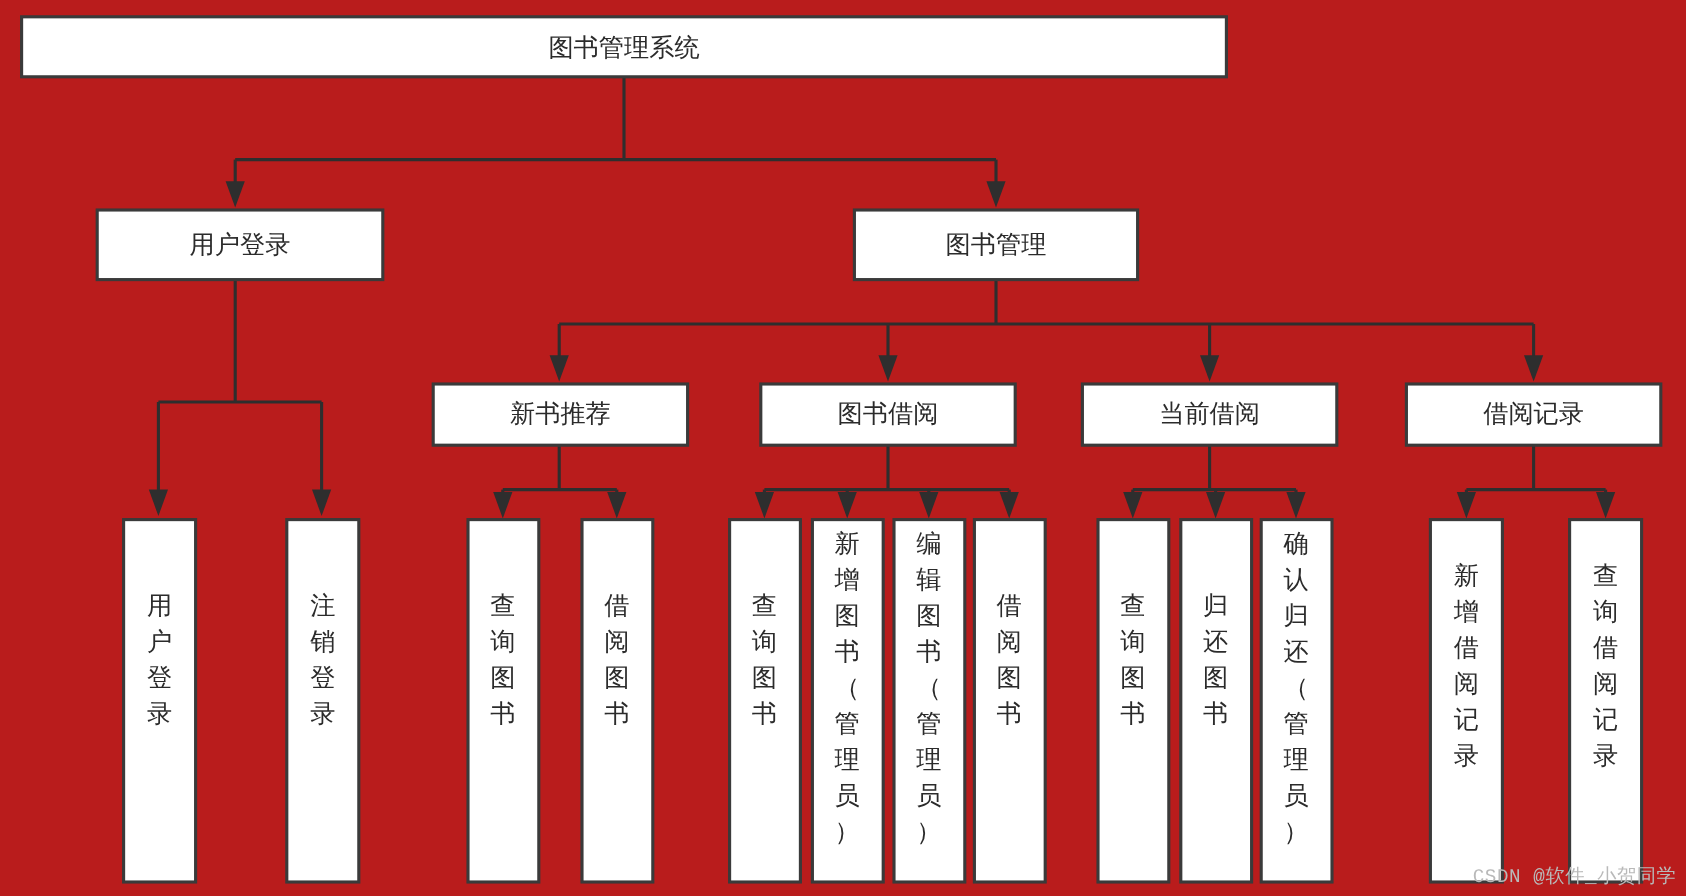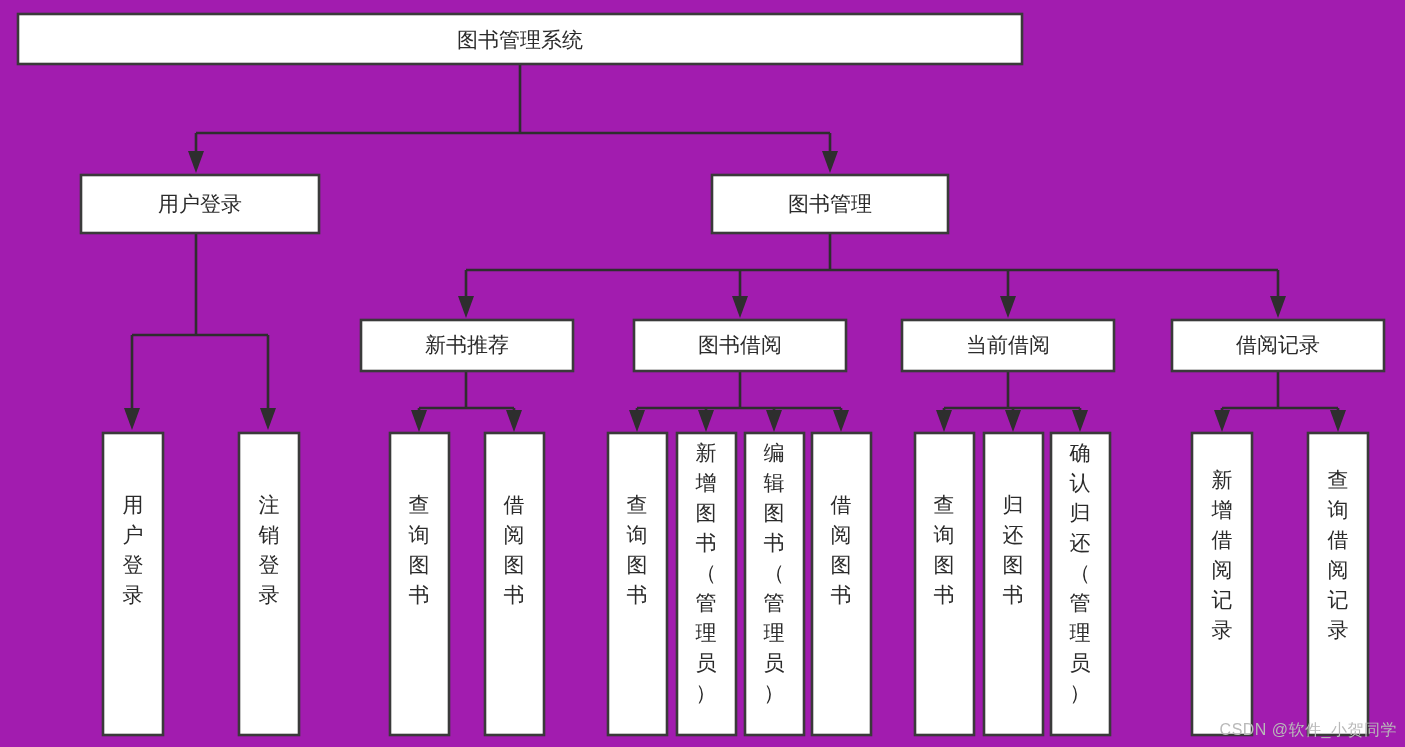--- a/index.html
+++ b/index.html
@@ -11,21 +11,21 @@
   body {
     width: 1405px;
     height: 747px;
     overflow: hidden;
     font-family: "DejaVu Sans", "Liberation Sans", sans-serif;
   }
   #diagram-root {
     position: relative;
     width: 1405px;
     height: 747px;
-    background: #a21caf;
+    background: #b91c1c;
   }
   svg.flowchart {
     display: block;
     width: 1405px;
     height: 747px;
   }
   .node-box {
     fill: #ffffff;
     stroke: #3a3a3a;
     stroke-width: 2.6;
@@ -50,21 +50,21 @@
     stroke-linecap: butt;
   }
   .arrow-head {
     fill: #2e2e2e;
     stroke: none;
   }
   .watermark-text {
     position: absolute;
     right: 8px;
     bottom: 6px;
-    font-family: Liberation Sans, sans-serif;
+    font-family: Liberation Mono, monospace;
     font-size: 16px;
     color: #b9b9b9;
     white-space: nowrap;
     letter-spacing: 0.5px;
     pointer-events: none;
   }
 </style>
 </head>
 <body>
 

